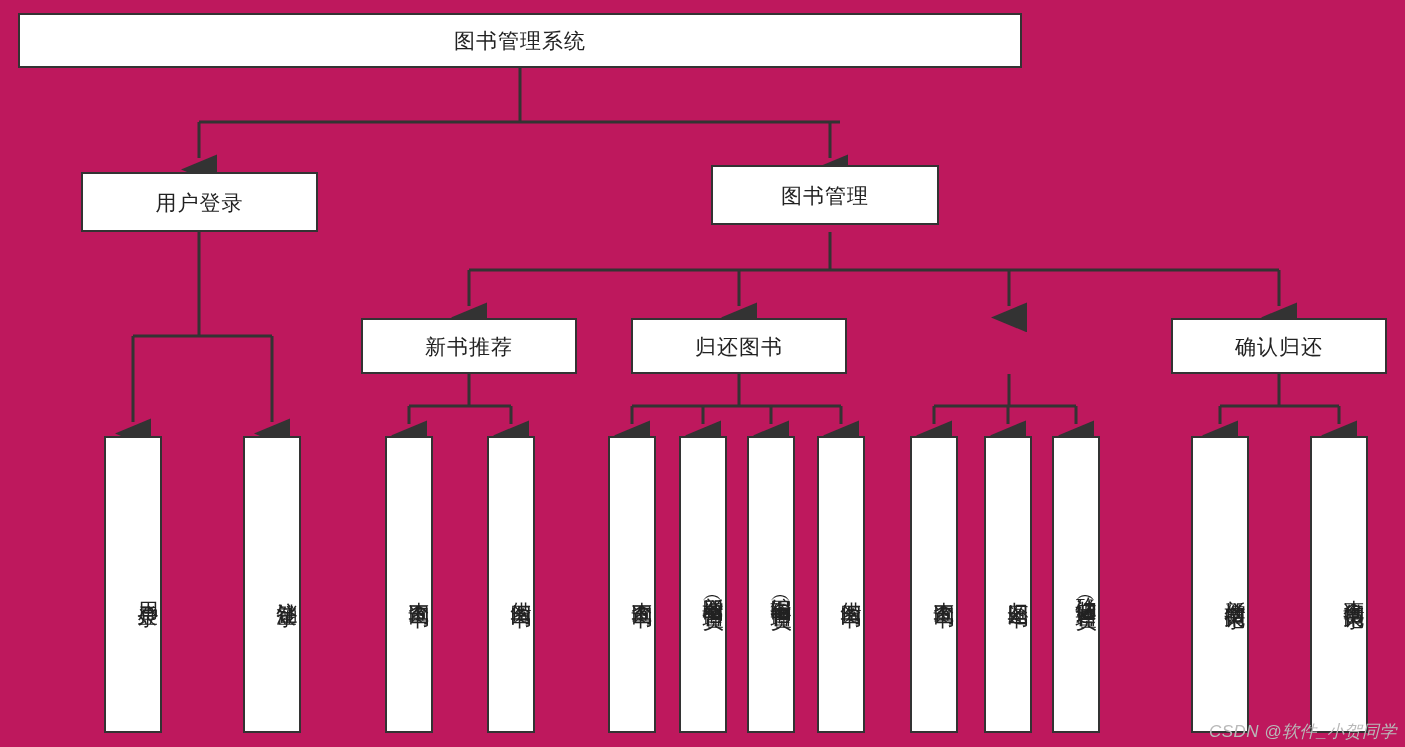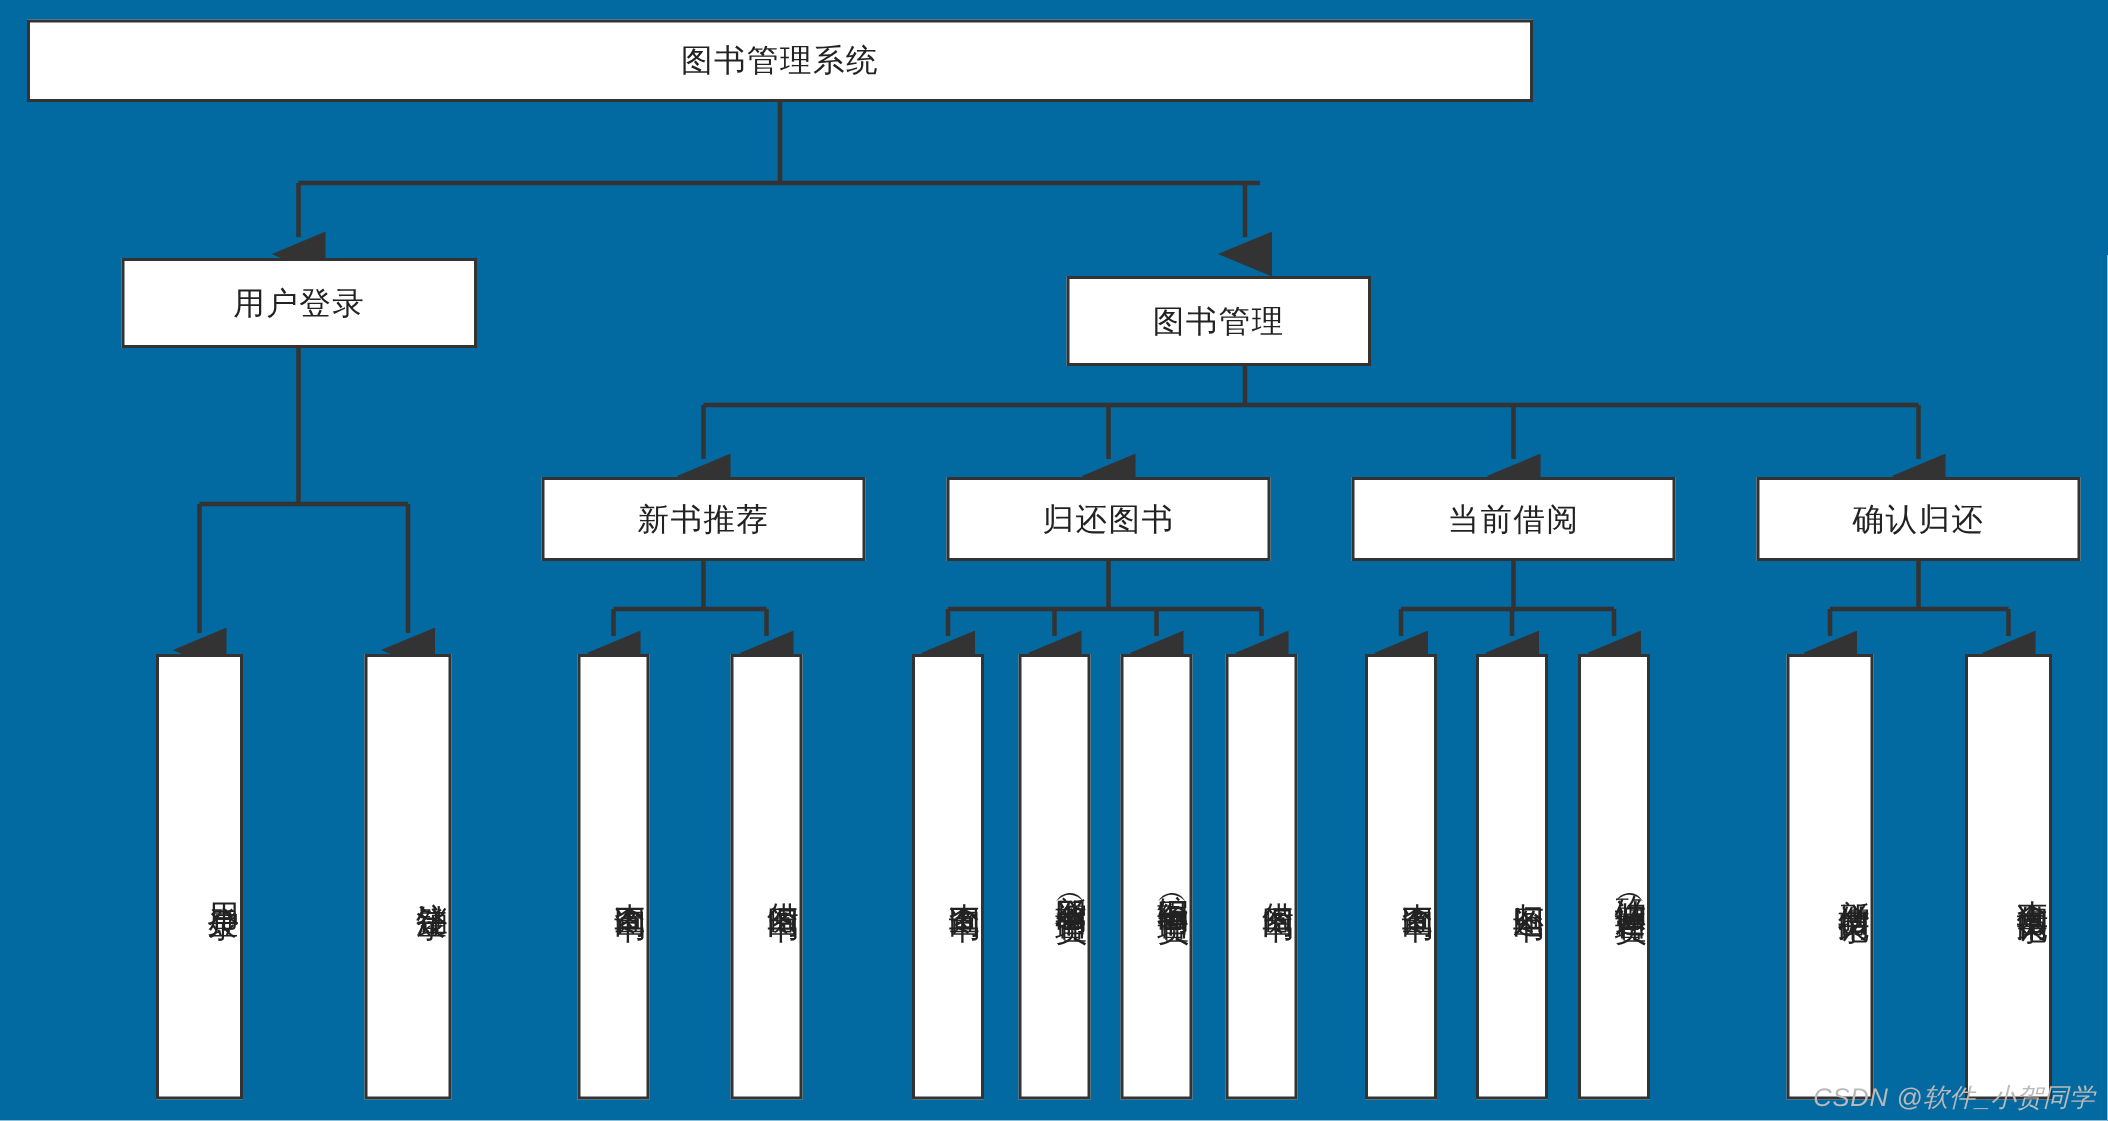--- a/index.html
+++ b/index.html
@@ -7,21 +7,21 @@
     padding: 0;
     background: #ffffff;
   }
   body {
     font-family: "Liberation Sans", "DejaVu Sans", sans-serif;
   }
   #canvas {
     position: relative;
     width: 1405px;
     height: 747px;
-    background: #0369a1;
+    background: #be185d;
     overflow: hidden;
   }
   svg.edges {
     position: absolute;
     left: 0;
     top: 0;
     width: 1405px;
     height: 747px;
     pointer-events: none;
   }
@@ -124,32 +124,29 @@
     </g>
   </svg>
 
   <div class="node horiz" style="left:18px; top:13px; width:1004px; height:55px;">
     <span class="hlabel">图书管理系统</span>
   </div>
 
   <div class="node horiz" style="left:81px; top:172px; width:237px; height:60px;">
     <span class="hlabel">用户登录</span>
   </div>
-  <div class="node horiz" style="left:711px; top:184px; width:203px; height:60px;align-items:center;">
+  <div class="node horiz" style="left:711px; top:165px; width:228px; height:60px;align-items:center;">
     <span class="hlabel">图书管理</span>
   </div>
 
   <div class="node horiz" style="left:361px; top:318px; width:216px; height:56px;">
     <span class="hlabel">新书推荐</span>
   </div>
   <div class="node horiz" style="left:631px; top:318px; width:216px; height:56px;">
     <span class="hlabel">归还图书</span>
-  </div>
-  <div class="node horiz" style="left:901px; top:318px; width:216px; height:56px;">
-    <span class="hlabel">当前借阅</span>
   </div>
   <div class="node horiz" style="left:1171px; top:318px; width:216px; height:56px;">
     <span class="hlabel">确认归还</span>
   </div>
 
   <div class="node vert" style="left:104px; top:436px; width:58px; height:297px;">
     <span class="vlabel">用户登录</span>
   </div>
   <div class="node vert" style="left:243px; top:436px; width:58px; height:297px;">
     <span class="vlabel">注销登录</span>

